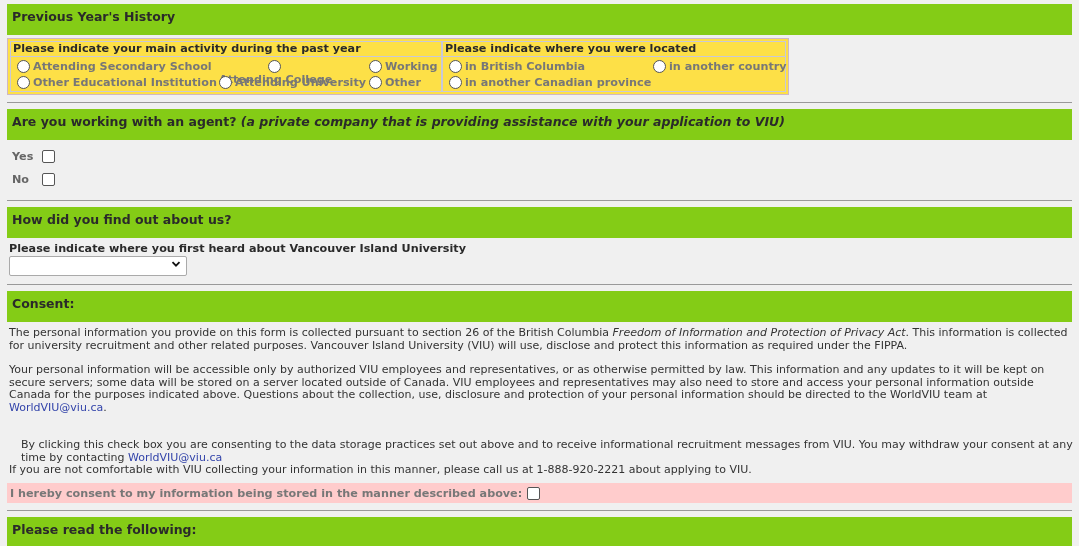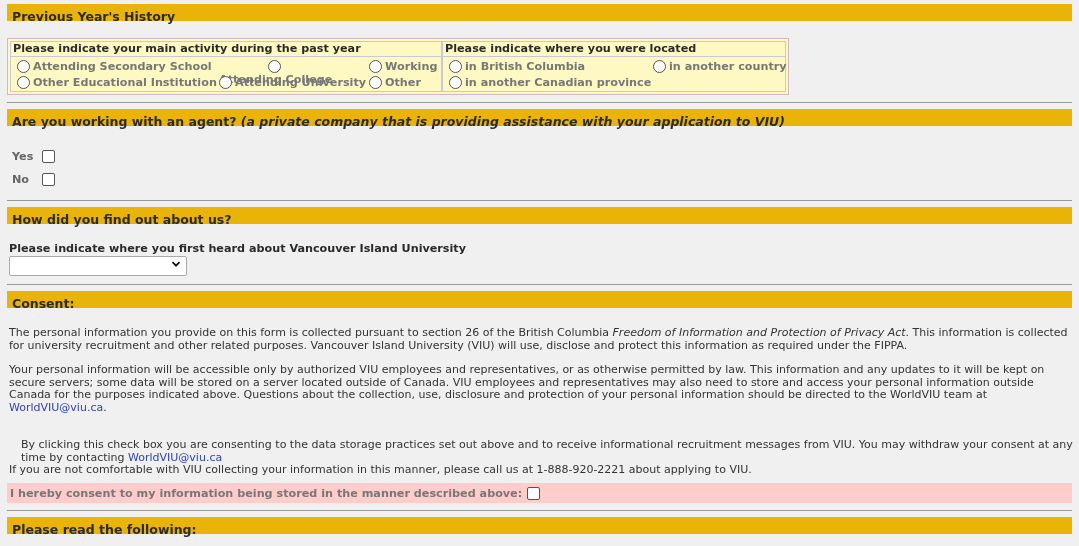--- a/index.html
+++ b/index.html
@@ -6,33 +6,33 @@
     html, body {
       margin: 0; padding: 0;
       background: #f0f0f0;
       width: 1079px; height: 546px; overflow: hidden;
       font-family: "DejaVu Sans", "Liberation Sans", sans-serif;
       color: #222;
     }
     .page { position: relative; width: 1079px; height: 546px; padding: 0 7px 0 7px; }
     .section-header {
       position: absolute; left: 7px; width: 1065px;
-      background: #eab308; height: 17px;
+      background: #84cc16; height: 31px;
       font-weight: bold; font-size: 12.5px; color: #2a2a2a;
       padding: 5px 0 0 5px;
     }
     .section-header em { font-style: italic; font-weight: bold; }
     .divider {
       position: absolute; left: 7px; width: 1065px; height: 1px; background: #999;
     }
     
     .hist-table {
       position: absolute; left: 7px; top: 38px;
       width: 782px; height: 57px;
-      background: #fef9c3;
+      background: #fde047;
       border: 1px solid #cfb8c4;
       padding: 2px;
       display: flex;
     }
     .hist-cell {
       border: 1px solid #c8c8d8;
       display: flex; flex-direction: column;
     }
     .hist-cell .cell-title {
       font-weight: bold; font-size: 11.2px; color: #2a2a2a;

